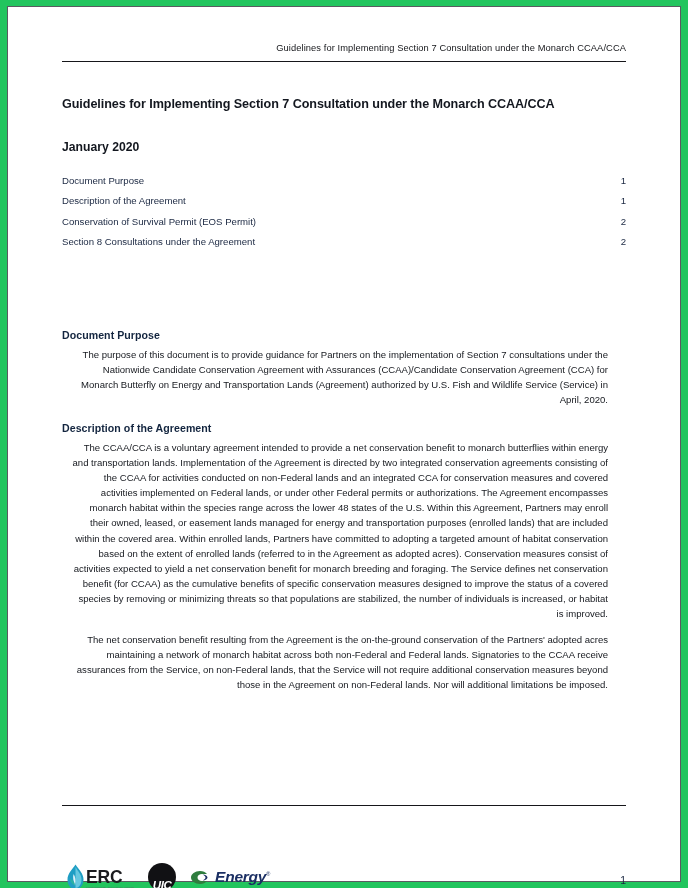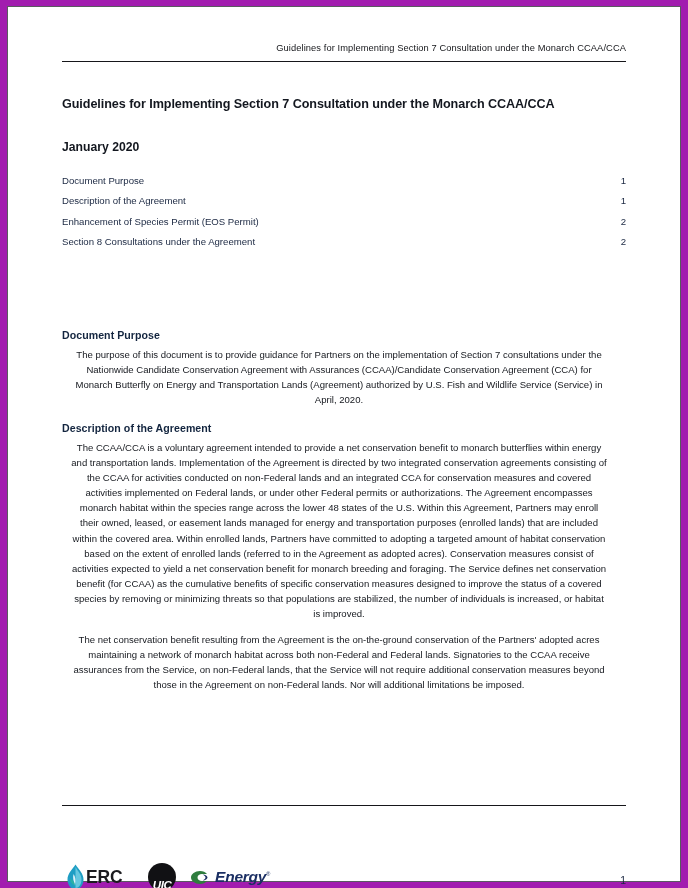--- a/index.html
+++ b/index.html
@@ -12,21 +12,21 @@
     height: 888px;
     overflow: hidden;
     font-family: "Liberation Sans", sans-serif;
   }
 
   
   #page-frame {
     position: absolute;
     left: 0; top: 0;
     width: 688px; height: 888px;
-    background: #a21caf;
+    background: #22c55e;
     box-sizing: border-box;
   }
   #page {
     position: absolute;
     left: 8px;
     top: 7px;
     width: 672px;
     height: 874px;
     background: #ffffff;
     box-sizing: border-box;
@@ -133,21 +133,21 @@
     font-weight: bold;
     color: #13253f;
     margin: 0 0 6px 0;
     letter-spacing: 0.005em;
   }
   .body-para {
     font-size: 9.55px;
     line-height: 15.1px;
     color: #15181e;
     margin: 0 0 11px 8px;
-    text-align: center;
+    text-align: right;
   }
   .body-para:last-child { margin-bottom: 0; }
 
   #sec-purpose { top: 322px; }
   #sec-description { top: 415px; }
 
   
   .footer-rule {
     position: absolute;
     left: 0;
@@ -259,21 +259,21 @@
           <span class="toc-page">1</span>
         </div>
 
         <div class="toc-row">
           <span class="toc-label">Description of the Agreement</span>
           <span class="toc-dots"></span>
           <span class="toc-page">1</span>
         </div>
 
         <div class="toc-row">
-          <span class="toc-label">Enhancement of Species Permit (EOS Permit)</span>
+          <span class="toc-label">Conservation of Survival Permit (EOS Permit)</span>
           <span class="toc-dots"></span>
           <span class="toc-page">2</span>
         </div>
 
         <div class="toc-row">
           <span class="toc-label">Section 8 Consultations under the Agreement</span>
           <span class="toc-dots"></span>
           <span class="toc-page">2</span>
         </div>
 

